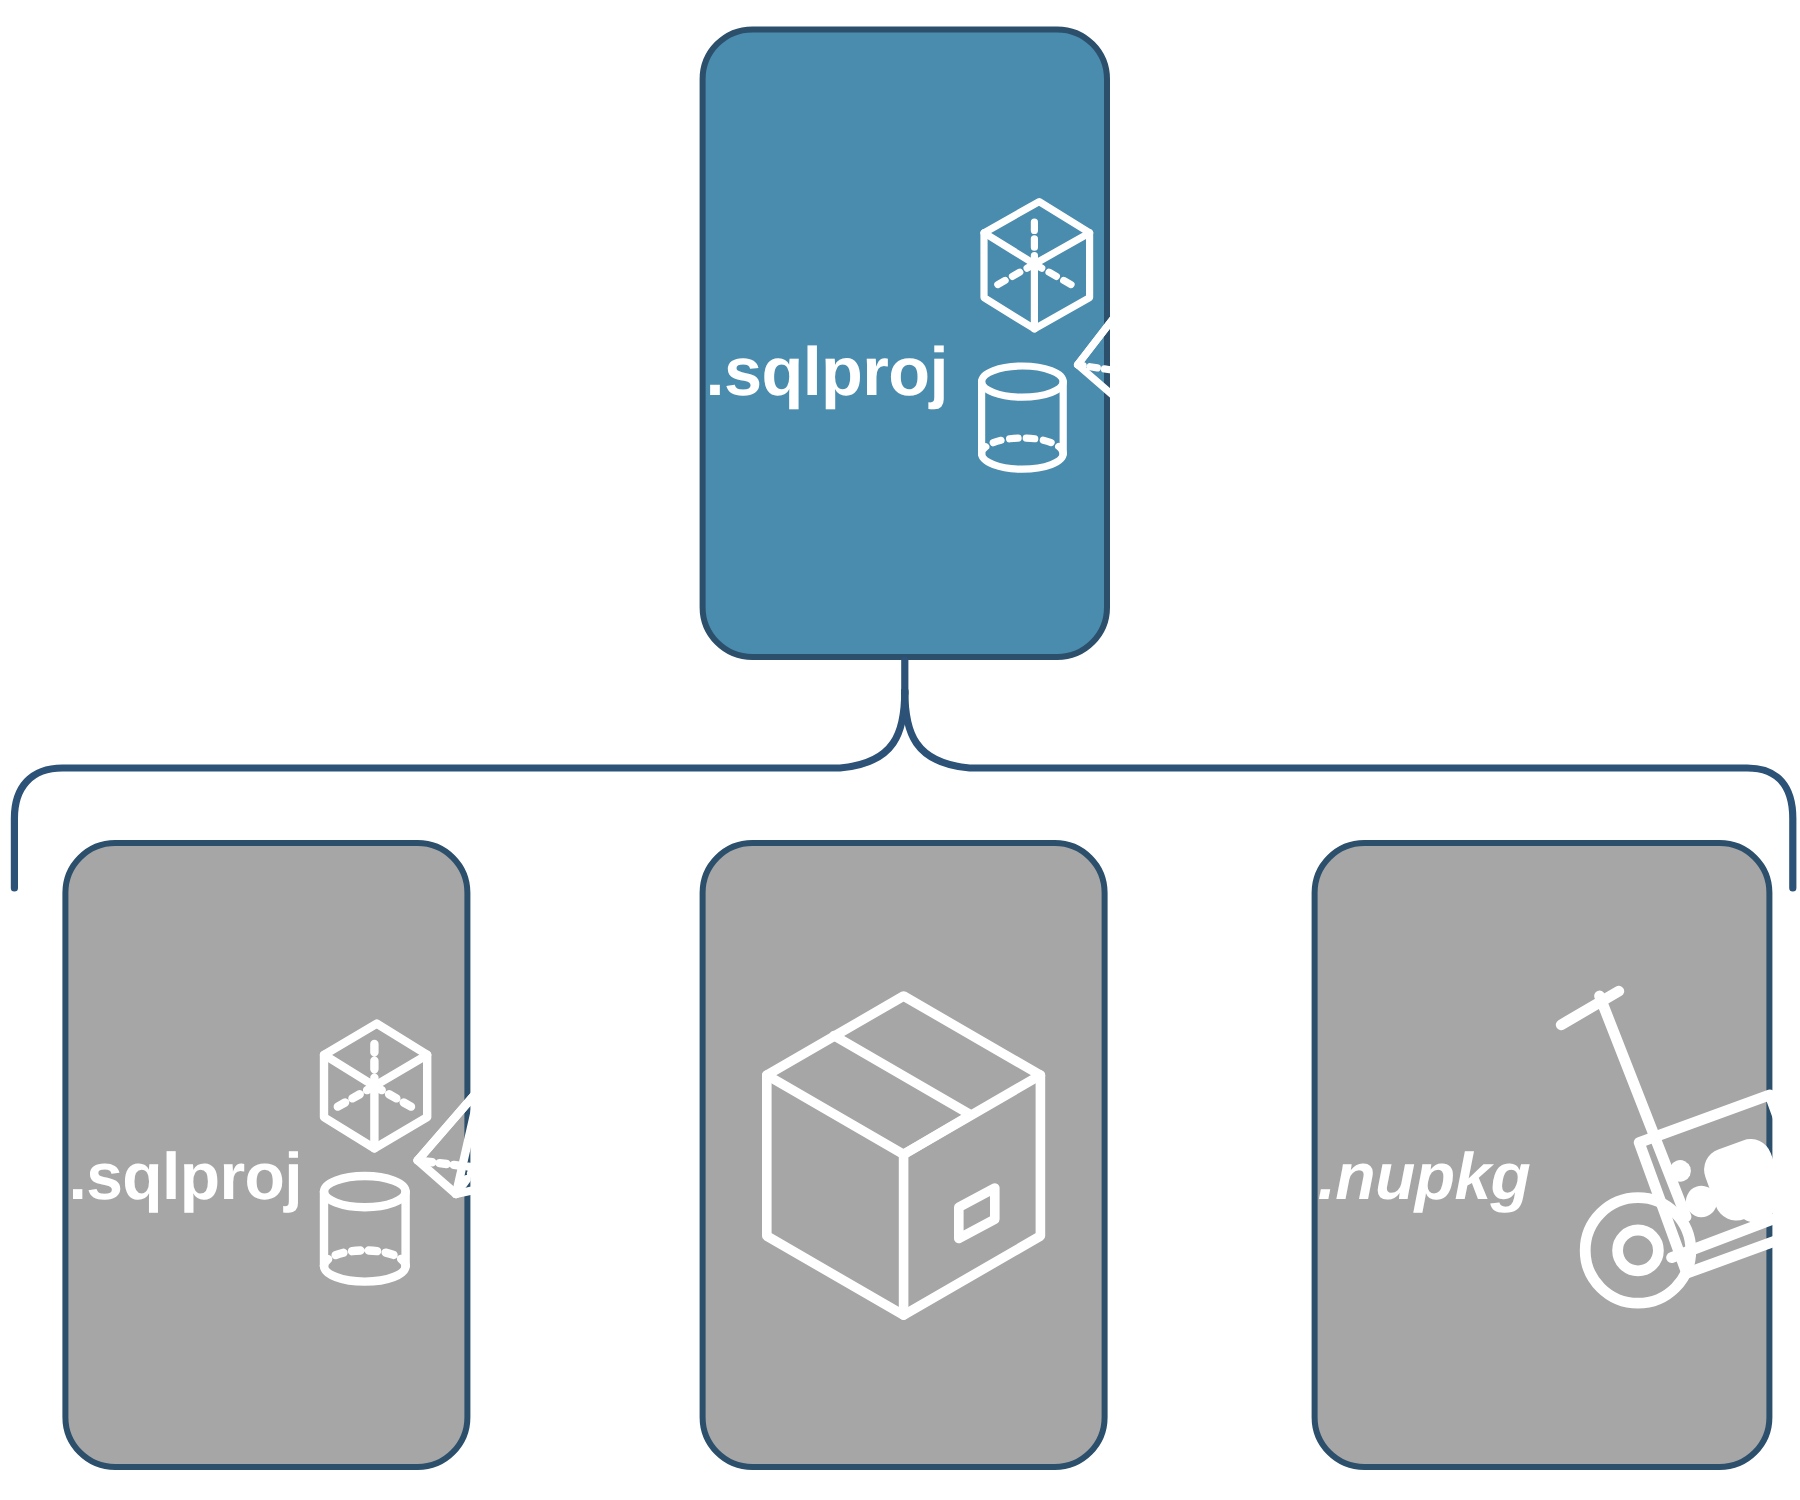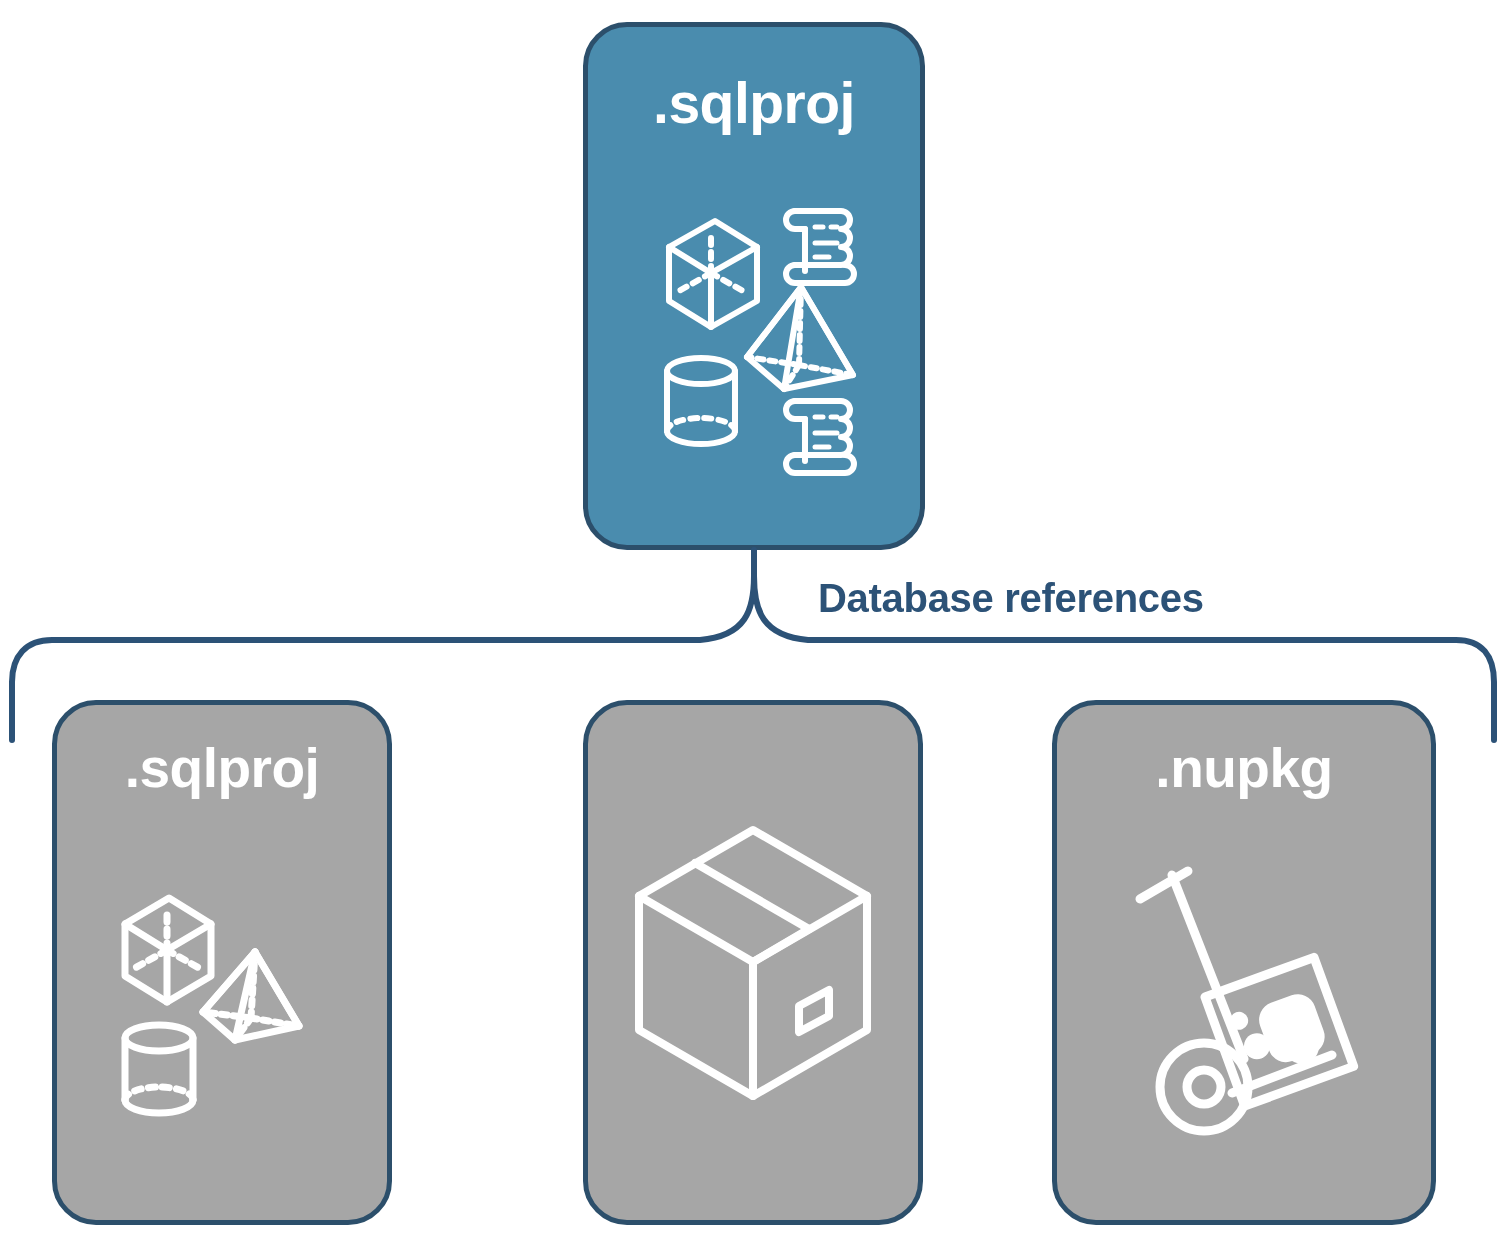--- a/index.html
+++ b/index.html
@@ -22,21 +22,21 @@
     width: 1500px;
     height: 1250px;
   }
 
   .card {
     position: absolute;
     box-sizing: border-box;
     border: 5px solid #2c4f६b;
     border-radius: 44px;
     display: flex;
-    flex-direction: column;
+    flex-direction: row;
     align-items: center;
   }
 
   .card-top {
     left: 583px;
     top: 22px;
     width: 342px;
     height: 528px;
     background: #4a8cae;
     border: 5px solid #2c4f6b;
@@ -46,21 +46,21 @@
   .card-bottom {
     top: 700px;
     height: 525px;
     background: #a6a6a6;
     border: 5px solid #2c4f6b;
     border-radius: 44px;
   }
 
   .card-sqlproj-ref { left: 52px;   width: 340px; }
   .card-dacpac      { left: 583px;  width: 340px; }
-  .card-nupkg       { left: 1052px; width: 384px; }
+  .card-nupkg       { left: 1093px; width: 384px; font-style: italic; }
 
   .card-label {
     color: #ffffff;
     font-weight: bold;
     letter-spacing: -0.5px;
     line-height: 1;
     user-select: none;
     white-space: nowrap;
   }
 
@@ -180,21 +180,20 @@
              L52 100
              C26 100, 12 116, 12 142
              L12 200" stroke="#2c5277" stroke-width="6" stroke-linecap="round" fill="none"></path>
     <path d="M754 36
              C754 70, 762 96, 808 100
              L1456 100
              C1482 100, 1494 116, 1494 142
              L1494 200" stroke="#2c5277" stroke-width="6" stroke-linecap="round" fill="none"></path>
   </svg>
 
-  <div class="bracket-label">Database references</div>
 
   <div class="card card-bottom card-sqlproj-ref">
     <div class="card-label">.sqlproj</div>
 
     <div class="icon-area">
       <svg width="230" height="250" viewBox="0 0 230 250" fill="none" style="margin-top:10px">
         <g stroke="#ffffff" stroke-width="7" stroke-linecap="round" stroke-linejoin="round" fill="none">
 
           <g>
             <path d="M18 36 L62 10 L104 36 L104 88 L60 114 L18 88 Z"></path>

